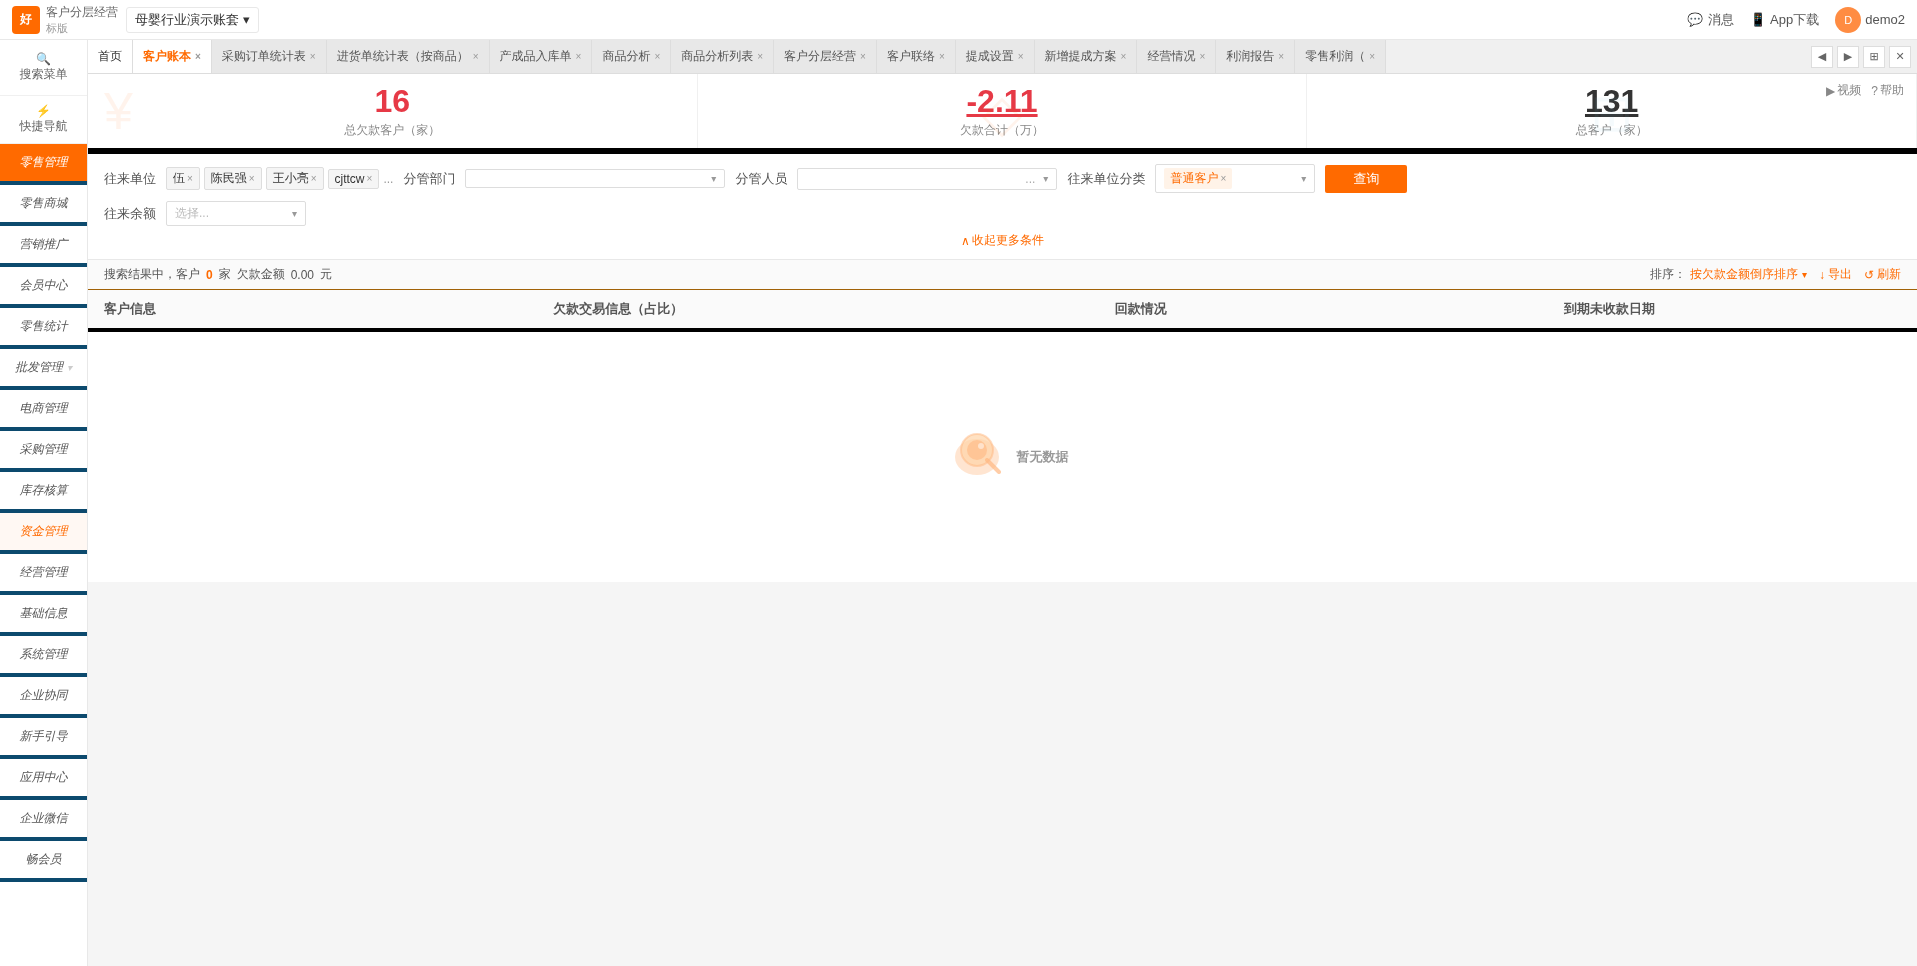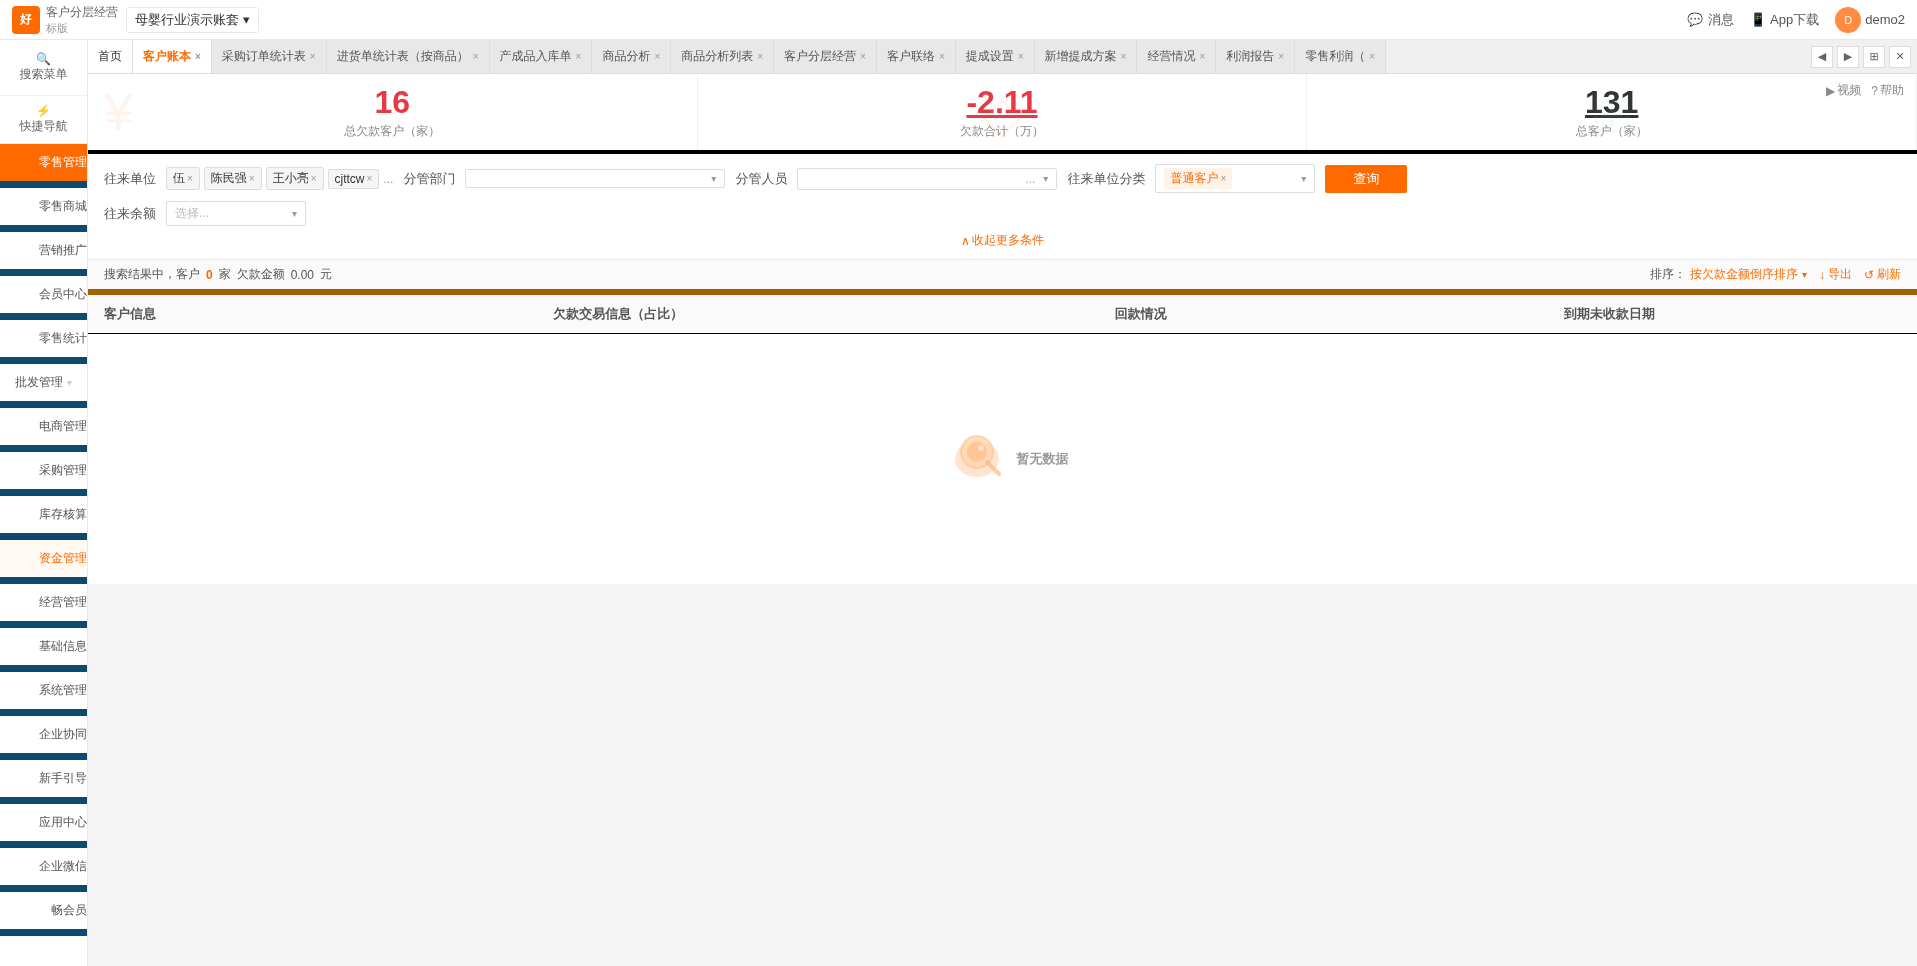--- a/index.html
+++ b/index.html
@@ -24,21 +24,21 @@
     .dropdown-selector { display: flex; align-items: center; gap: 4px; font-size: 13px; color: #333; cursor: pointer; padding: 0 8px; border: 1px solid #e8e8e8; border-radius: 3px; height: 26px; }
     .top-header-right { display: flex; align-items: center; gap: 16px; }
     .top-right-item { display: flex; align-items: center; gap: 4px; font-size: 13px; color: #555; cursor: pointer; }
     .avatar { width: 26px; height: 26px; border-radius: 50%; background: #ff8c42; display: flex; align-items: center; justify-content: center; color: white; font-size: 11px; }
 
     
     .main-layout { display: flex; flex: 1; overflow: hidden; }
 
     
     .sidebar { width: 88px; background: #fff; border-right: 1px solid #e8e8e8; display: flex; flex-direction: column; overflow-y: auto; flex-shrink: 0; }
-    .sidebar-item { padding: 10px 0; text-align: right; cursor: pointer; font-size: 12px; color: #555; border-bottom: 7px solid #0c4a6e; }
+    .sidebar-item { padding: 10px 0; text-align: center; cursor: pointer; font-size: 12px; color: #555; border-bottom: 4px solid #0c4a6e; font-style: italic; }
     .sidebar-item.active { background: #ff6a00; color: white; }
     .sidebar-item.active-sub { color: #ff6a00; background: #fff8f3; }
     .sidebar-search { padding: 12px 6px; text-align: center; font-size: 12px; color: #666; cursor: pointer; border-bottom: 1px solid #f0f0f0; }
     .sidebar-nav { font-size: 12px; color: #666; padding: 8px 0; text-align: center; cursor: pointer; border-bottom: 1px solid #f0f0f0; }
 
     
     .content-area { flex: 1; display: flex; flex-direction: column; overflow: hidden; }
 
     
     .tab-bar { background: #f0f0f0; display: flex; align-items: center; height: 34px; border-bottom: 1px solid #ddd; flex-shrink: 0; overflow: hidden; }
@@ -46,21 +46,21 @@
     .tab-item.active { background: #fff; color: #ff6a00; font-weight: bold; }
     .tab-item.home { background: #fff; color: #333; font-weight: normal; }
     .tab-close { font-size: 10px; color: #999; cursor: pointer; }
     .tab-bar-controls { margin-left: auto; display: flex; align-items: center; gap: 4px; padding: 0 6px; flex-shrink: 0; }
     .tab-bar-btn { width: 22px; height: 22px; border: 1px solid #ddd; background: #fff; display: flex; align-items: center; justify-content: center; cursor: pointer; font-size: 11px; color: #666; }
 
     
     .page-content { flex: 1; overflow-y: auto; padding: 0; background: #f5f5f5; }
 
     
-    .stats-bar { background: #fff; display: flex; align-items: stretch; border-bottom: 4px solid #000000; flex-shrink: 0; height: 80px; position: relative; }
+    .stats-bar { background: #fff; display: flex; align-items: stretch; border-bottom: 6px solid #000000; flex-shrink: 0; height: 80px; position: relative; }
     .stat-item { flex: 1; display: flex; flex-direction: column; align-items: center; justify-content: center; border-right: 1px solid #f0f0f0; padding: 10px; position: relative; }
     .stat-value { font-size: 32px; font-weight: bold; }
     .stat-value.red { color: #e63946; }
     .stat-value.dark { color: #333; }
     .stat-label { font-size: 12px; color: #888; margin-top: 2px; }
     .help-links { position: absolute; right: 12px; top: 8px; display: flex; gap: 10px; font-size: 12px; color: #888; }
     .help-link { cursor: pointer; display: flex; align-items: center; gap: 2px; }
 
     
     .filter-section { background: #fff; padding: 10px 16px; border-bottom: 1px solid #e8e8e8; }
@@ -70,29 +70,29 @@
     .filter-tag { display: flex; align-items: center; gap: 2px; padding: 2px 6px; background: #f5f5f5; border: 1px solid #ddd; border-radius: 2px; font-size: 12px; color: #333; }
     .filter-tag .remove { cursor: pointer; color: #999; font-size: 10px; }
     .more-tags { font-size: 12px; color: #999; cursor: pointer; }
     .filter-dropdown { display: flex; align-items: center; gap: 4px; border: 1px solid #ddd; padding: 3px 8px; border-radius: 2px; min-width: 120px; cursor: pointer; font-size: 12px; background: #fff; }
     .filter-dropdown .arrow { color: #999; font-size: 10px; margin-left: auto; }
     .filter-dropdown-wide { min-width: 260px; }
     .query-btn { background: #ff6a00; color: white; border: none; padding: 5px 28px; border-radius: 2px; cursor: pointer; font-size: 13px; }
     .collapse-btn { background: none; border: none; color: #ff6a00; cursor: pointer; font-size: 12px; display: flex; align-items: center; gap: 2px; margin: 0 auto; }
 
     
-    .search-result-bar { display: flex; align-items: center; justify-content: space-between; padding: 6px 16px; background: #fafafa; border-bottom: 6px solid #a16207; font-size: 12px; color: #555; }
+    .search-result-bar { display: flex; align-items: center; justify-content: space-between; padding: 6px 16px; background: #fafafa; border-bottom: 1px solid #a16207; font-size: 12px; color: #555; }
     .search-result-left { display: flex; align-items: center; gap: 6px; }
     .search-result-right { display: flex; align-items: center; gap: 12px; }
     .sort-select { display: flex; align-items: center; gap: 4px; }
     .action-btn { display: flex; align-items: center; gap: 3px; color: #ff6a00; cursor: pointer; }
 
     
     .data-table { width: 100%; background: #fff; }
-    .table-header { display: flex; align-items: center; padding: 10px 16px; background: #fafafa; border-bottom: 1px solid #000000; font-size: 13px; font-weight: bold; color: #555; }
+    .table-header { display: flex; align-items: center; padding: 10px 16px; background: #fafafa; border-bottom: 4px solid #000000; font-size: 13px; font-weight: bold; color: #555; }
     .col-customer { flex: 2; }
     .col-debt { flex: 2.5; }
     .col-repay { flex: 2; }
     .col-date { flex: 1.5; }
 
     
     .empty-state { display: flex; flex-direction: row; align-items: center; justify-content: center; padding: 80px 0; font-weight: bold; }
     .empty-text { font-size: 13px; color: #999; }
     .empty-img { width: 80px; height: 80px; display: flex; align-items: center; justify-content: center; margin-bottom: 10px; }
 

